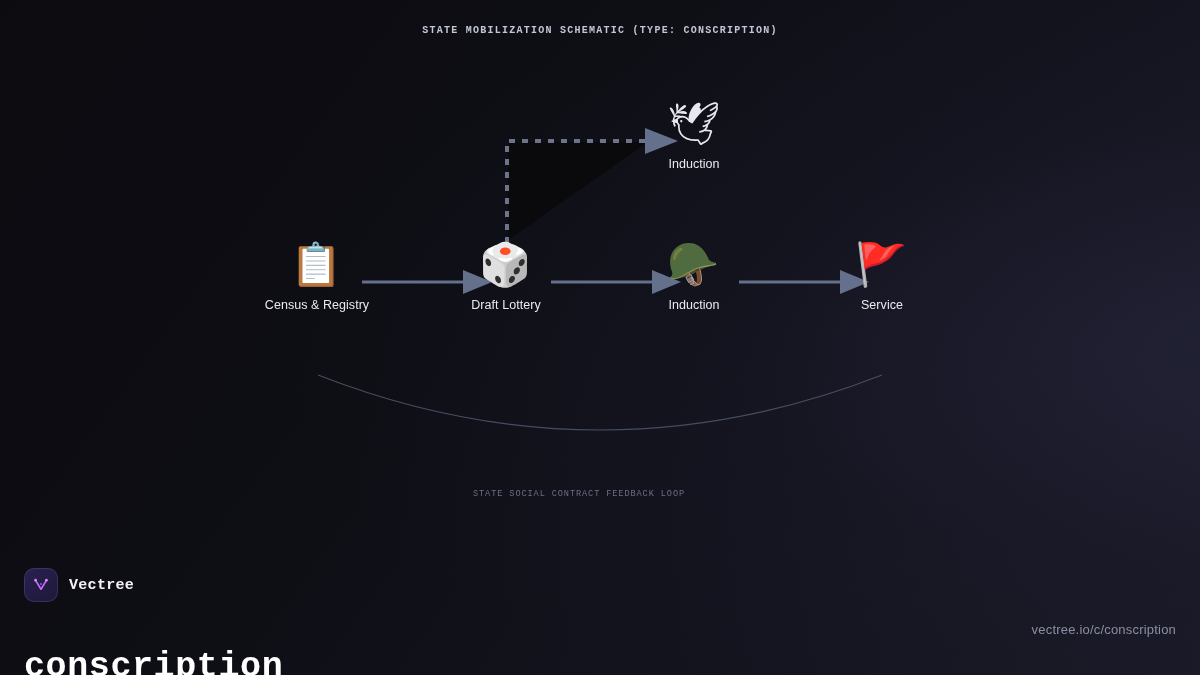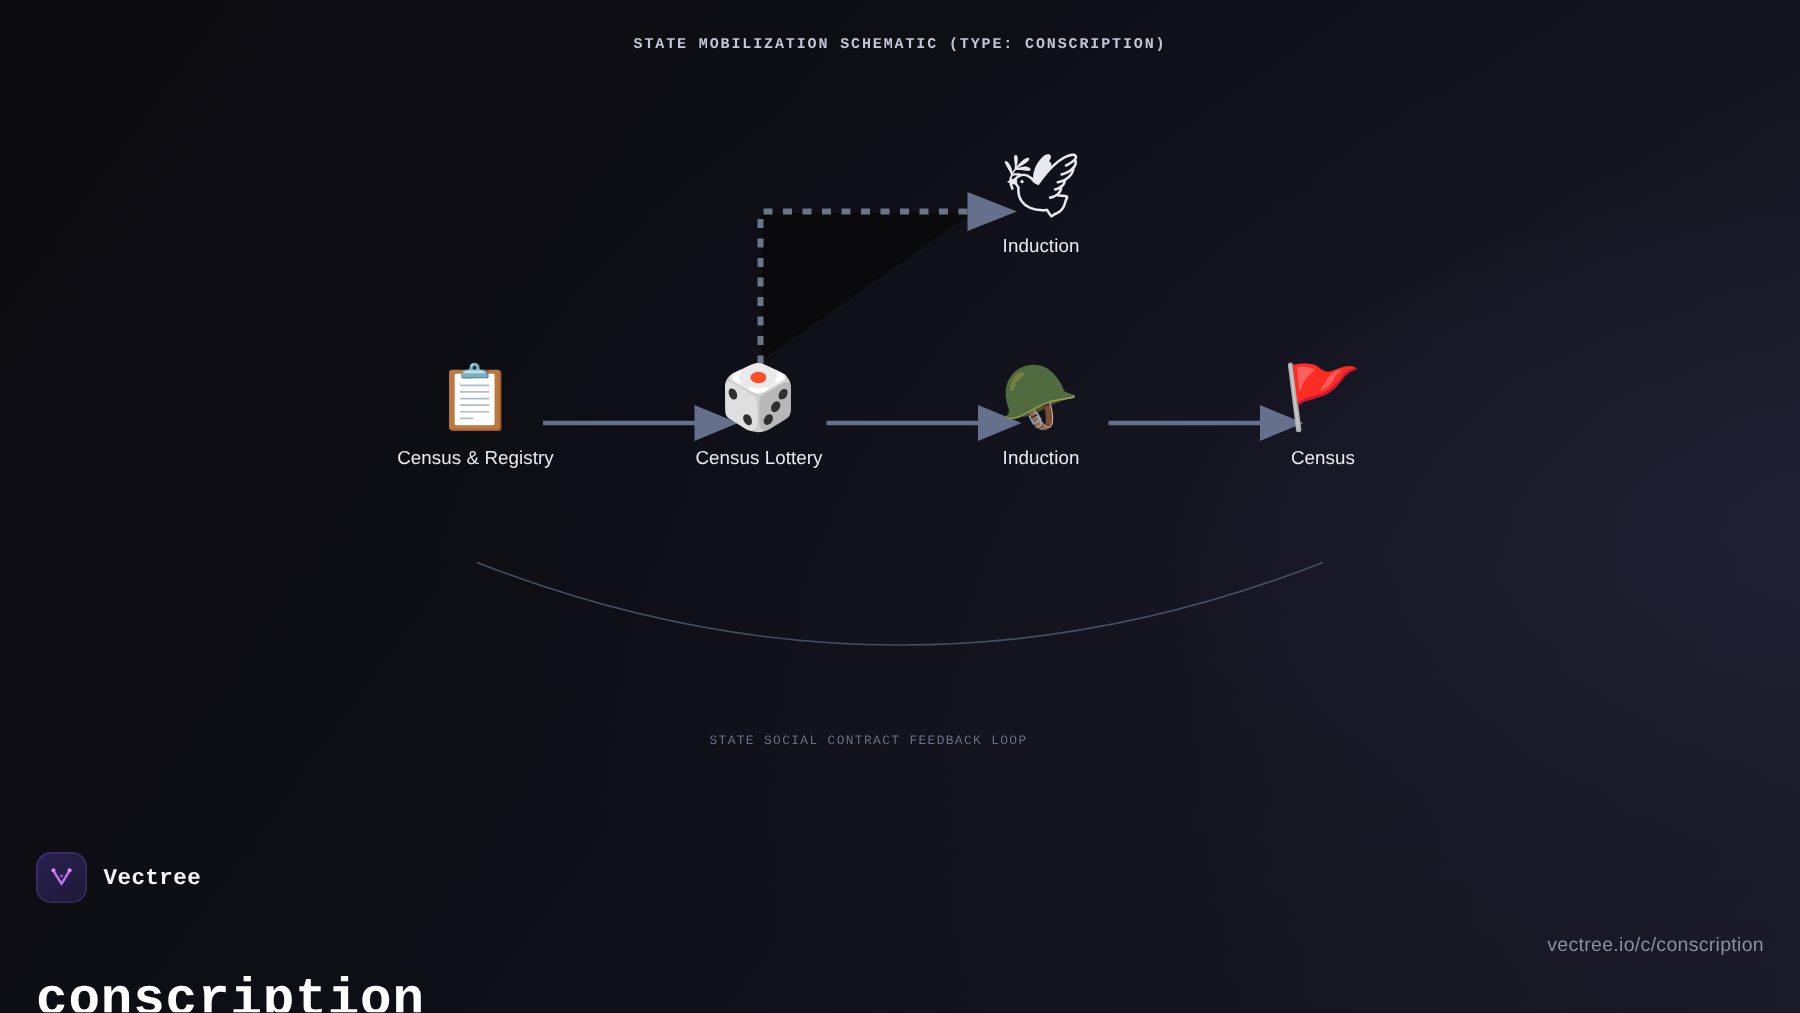--- a/index.html
+++ b/index.html
@@ -180,31 +180,31 @@
       </g>
     </svg>
 
     <div class="flow-node" style="left:317px; top:238px;">
       <span class="node-glyph">📋</span>
       <span class="node-label">Census &amp; Registry</span>
     </div>
 
     <div class="flow-node" style="left:506px; top:238px;">
       <span class="node-glyph">🎲</span>
-      <span class="node-label">Census Lottery</span>
+      <span class="node-label">Draft Lottery</span>
     </div>
 
     <div class="flow-node" style="left:694px; top:238px;">
       <span class="node-glyph">🪖</span>
       <span class="node-label">Induction</span>
     </div>
 
     <div class="flow-node" style="left:882px; top:238px;">
       <span class="node-glyph">🚩</span>
-      <span class="node-label">Census</span>
+      <span class="node-label">Service</span>
     </div>
 
     <div class="flow-node" style="left:694px; top:97px;">
       <span class="node-glyph">🕊</span>
       <span class="node-label">Induction</span>
     </div>
 
     <div id="loop-caption">STATE SOCIAL CONTRACT FEEDBACK LOOP</div>
   </div>
 

